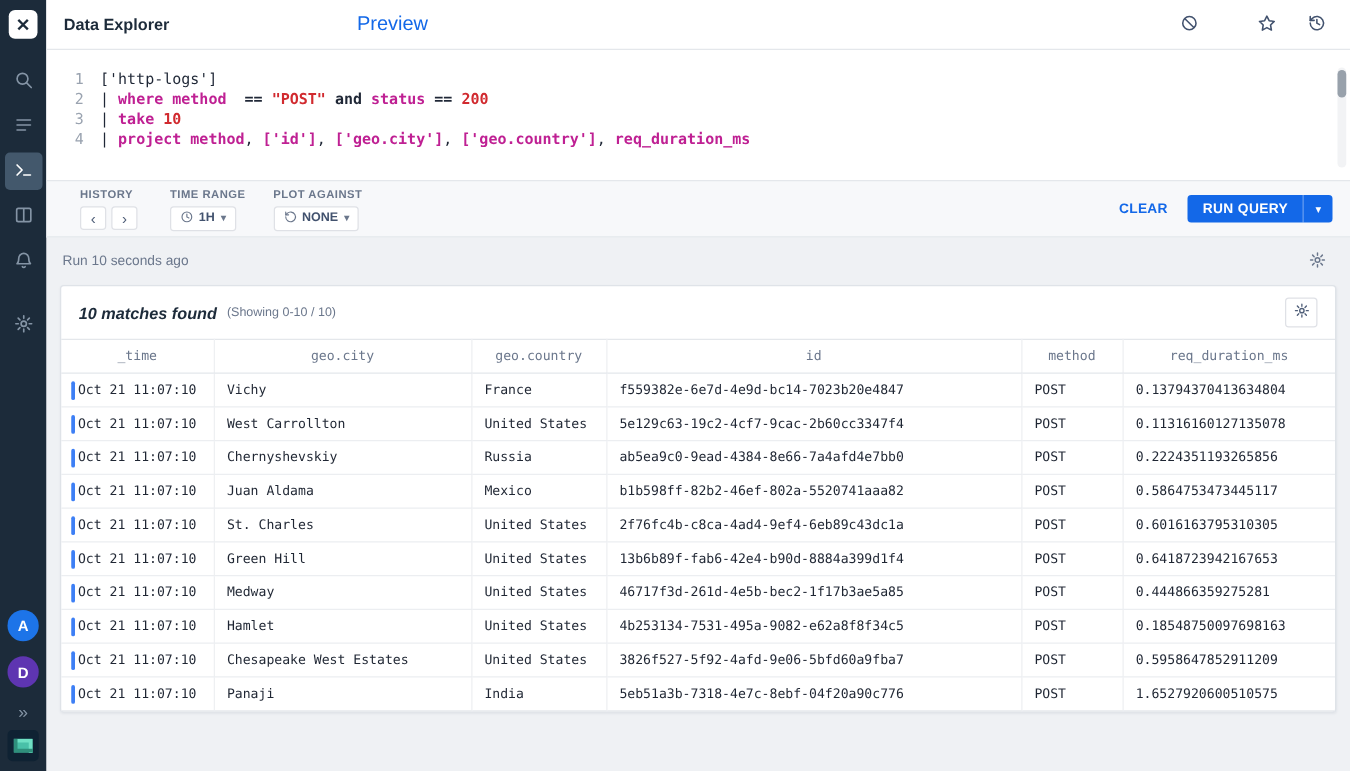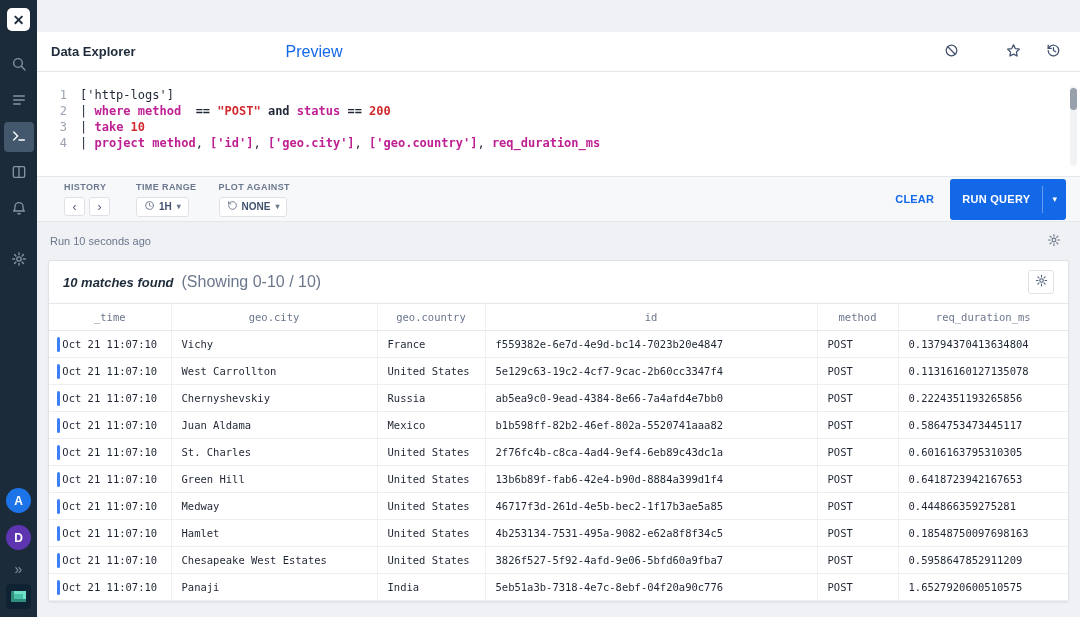--- a/index.html
+++ b/index.html
@@ -49,21 +49,21 @@
     width:25px; height:25px; border-radius:4px; background:#0f2233;
     display:flex; align-items:center; justify-content:center; cursor:pointer;
     overflow:hidden;
   }
   .workspace .pix {
     width:15px; height:11px; background:#49c0a8;
     box-shadow: inset 3px -3px 0 #2f8f7c, inset -3px 3px 0 #6fe0c4;
   }
 
   
-  .main { flex:1; display:flex; flex-direction:column; overflow:hidden;margin-top:32px; }
+  .main { flex:1; display:flex; flex-direction:column; overflow:hidden; }
 
   .topbar {
     height:40px; flex-shrink:0; background:#ffffff; border-bottom:1px solid #e4e7eb;
     display:flex; align-items:center; padding:0 14px;
   }
   .topbar-title { font-size:13px; font-weight:700; color:#1d2b3a; }
   .preview-link {
     margin-left:150px; font-size:16px; font-weight:500; color:#1368e8;
     background:none; border:none; cursor:pointer;
   }
@@ -120,21 +120,21 @@
     font-size:10px; font-weight:700; color:#42526e;
   }
   .pill-btn svg { width:11px; height:11px; margin-right:4px; color:#6b778c; }
   .pill-btn .caret { margin-left:5px; font-size:8px; color:#6b778c; }
   .toolbar-right { margin-left:auto; display:flex; align-items:center; }
   .clear-btn {
     background:none; border:none; color:#1368e8; font-size:11px; font-weight:700;
     cursor:pointer; margin-right:16px; letter-spacing:.2px;
   }
   .run-btn {
-    height:41px; background:#1368e8; border:none; border-radius:3px; color:#ffffff;
+    height:22px; background:#1368e8; border:none; border-radius:3px; color:#ffffff;
     display:flex; align-items:center; cursor:pointer; overflow:hidden; padding:0;
   }
   .run-btn .run-label { padding:0 12px; font-size:11px; font-weight:700; letter-spacing:.3px; }
   .run-btn .run-divider { width:1px; height:27px; background:rgba(255,255,255,.35); }
   .run-btn .run-caret { padding:0 9px; font-size:9px; }
 
   
   .status-row {
     height:38px; flex-shrink:0; display:flex; align-items:center; padding:0 13px;
   }
@@ -142,21 +142,21 @@
   .status-row .icon-btn { margin-left:auto; color:#6b778c; }
   .status-row .icon-btn svg { width:14px; height:14px; }
 
   
   .card {
     margin:0 11px; background:#ffffff; border:1px solid #dfe3e8; border-radius:3px;
     box-shadow:0 1px 2px rgba(9,30,66,.06);
   }
   .card-header { display:flex; align-items:center; padding:9px 14px; }
   .matches-title { font-size:13px; font-weight:700; color:#1d2b3a;font-style:italic; }
-  .matches-sub { font-size:16px; color:#6b778c; margin-left:8px; }
+  .matches-sub { font-size:10px; color:#6b778c; margin-left:8px; }
   .card-gear {
     margin-left:auto; width:26px; height:24px; background:#ffffff;
     border:1px solid #dfe1e6; border-radius:3px; color:#505f79; cursor:pointer;
     display:flex; align-items:center; justify-content:center;
   }
   .card-gear svg { width:13px; height:13px; }
 
   table.results {
     width:100%; border-collapse:collapse; table-layout:fixed;
     font-family:"DejaVu Sans Mono","Liberation Mono",monospace; font-size:10.5px;

